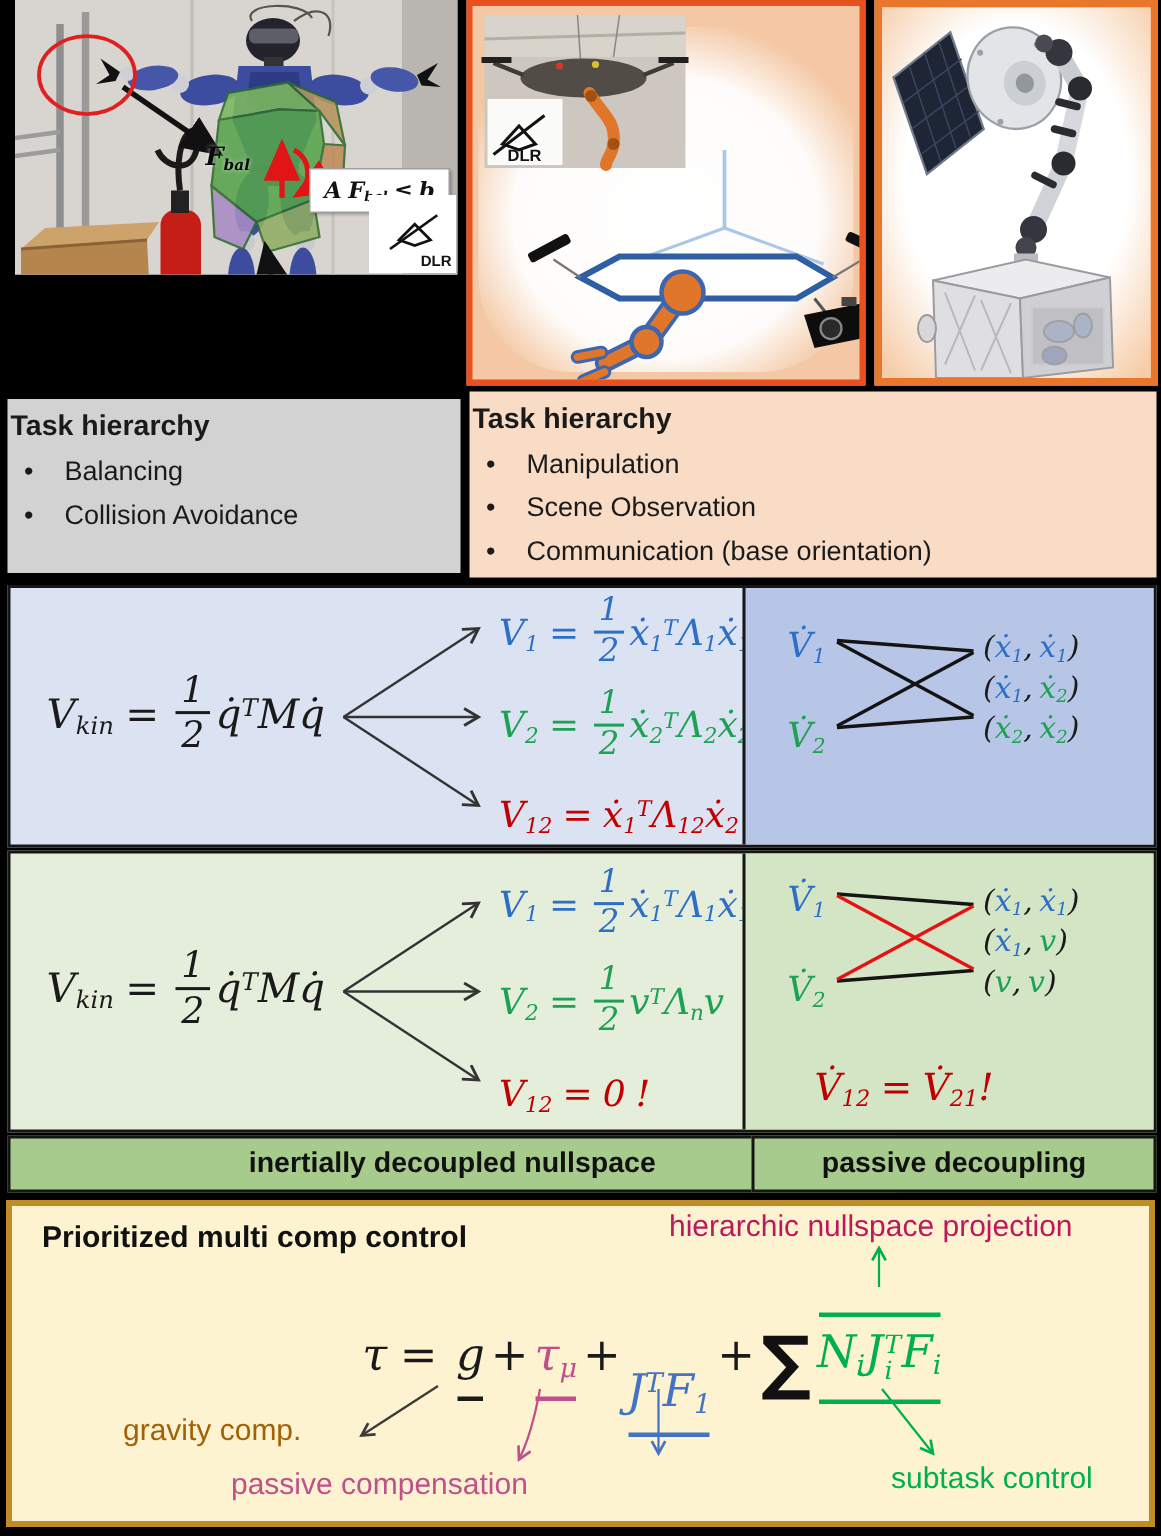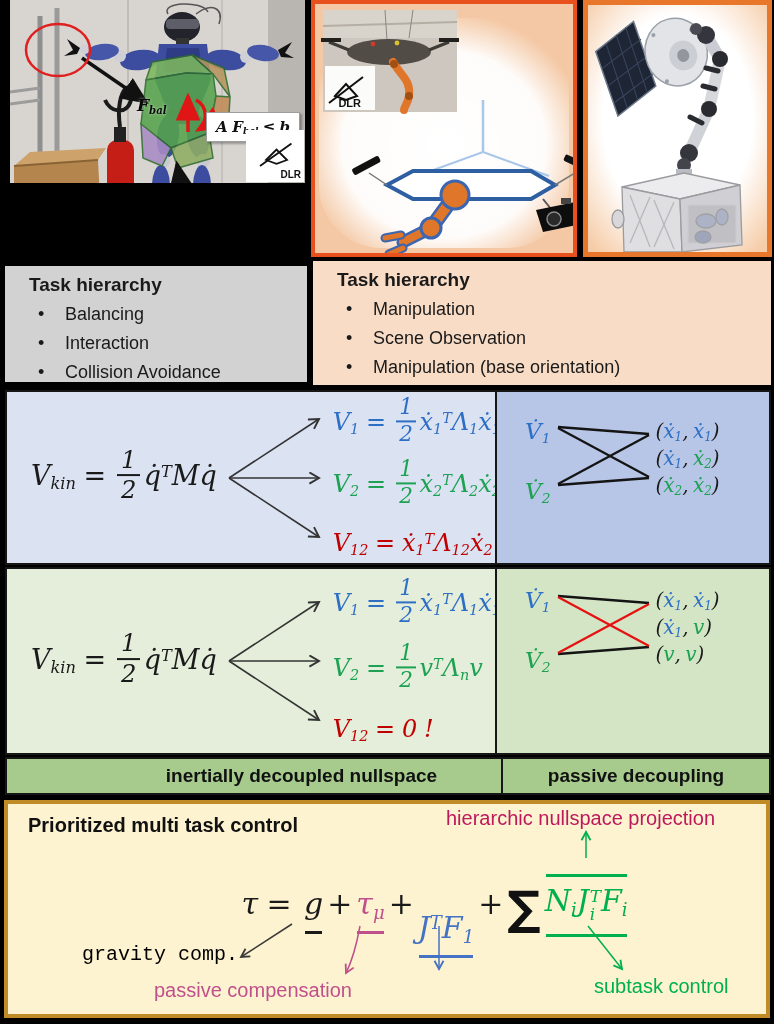--- a/index.html
+++ b/index.html
@@ -39,21 +39,21 @@
   .dlr-badge svg{align-self:center;}
 
   .aerial-panel{position:absolute;left:311px;top:0;width:266px;height:257px;background:#f4c8a4;
                 border:4px solid #e8501e;}
   .aerial-panel svg{position:absolute;inset:0;}
 
   .sat-panel{position:absolute;left:583px;top:0;width:189px;height:257px;background:#fff;border:5px solid #e8772c;}
   .sat-panel svg{position:absolute;inset:0;}
 
   
-  .hier{position:absolute;padding:8px 24px;color:#1a1a1a;}
+  .hier{position:absolute;padding:8px 2px;color:#1a1a1a;}
   .hier-left{left:5px;top:266px;width:302px;height:116px;background:#d2d2d2;}
   .hier-right{left:313px;top:261px;width:458px;height:124px;background:#f8dcc6;}
   .hier-title{font-weight:bold;font-size:19px;margin-bottom:2px;}
   .hier ul{list-style:none;margin:0;padding:0;}
   .hier li{font-size:18px;padding-left:36px;position:relative;margin-top:8px;}
   .hier li::before{content:"\2022";position:absolute;left:9px;top:0;}
 
   
   .kin{position:absolute;left:5px;width:766px;border:2px solid #161616;}
   .kin-blue{top:390px;height:175px;background:#dbe3f3;}
@@ -89,21 +89,21 @@
   .ctrl-title{position:absolute;left:20px;top:10px;font-weight:bold;font-size:20px;color:#111;}
   .ctrl-ann{position:absolute;left:438px;top:3px;font-size:20px;color:#be185d;}
   .ctrl-eq{position:absolute;left:0;right:0;top:58px;display:flex;justify-content:center;align-items:center;
            padding-left:95px;gap:4px;}
   .term{font-size:30px;}
   .uline{position:relative;}
   .uline::after{content:"";position:absolute;left:1px;right:1px;bottom:-13px;height:3px;background:currentColor;}
   .oline::before{content:"";position:absolute;left:1px;right:1px;top:-9px;height:3px;background:currentColor;}
   .ctrl-arrows{position:absolute;left:0;top:0;width:758px;height:210px;pointer-events:none;}
   .ctrl-label{position:absolute;font-size:20px;}
-  .lab-gravity{left:74px;top:139px;color:#000000;font-family:Liberation Mono, monospace;}
+  .lab-gravity{left:74px;top:139px;color:#a16207;}
   .lab-passive{left:146px;top:175px;color:#c0508c;}
   .lab-main{left:372px;top:171px;color:#4472c4;}
   .lab-subtask{left:586px;top:171px;color:#00b050;}
 </style>
 </head>
 <body>
 
 <div class="stage">
 
   <section class="photo-panel">
@@ -314,31 +314,30 @@
         <ellipse cx="115" cy="232" rx="8" ry="6" fill="#9aa2ba" opacity="0.85"></ellipse>
         <ellipse cx="30" cy="214" rx="6" ry="9" fill="#d8d8db"></ellipse>
       </g>
     </svg>
   </section>
 
   <section class="hier hier-left">
     <div class="hier-title">Task hierarchy</div>
     <ul>
       <li>Balancing</li>
-      <li>Interaction</li>
       <li>Collision Avoidance</li>
     </ul>
   </section>
 
   <section class="hier hier-right">
     <div class="hier-title">Task hierarchy</div>
     <ul>
       <li>Manipulation</li>
       <li>Scene Observation</li>
-      <li>Manipulation (base orientation)</li>
+      <li>Communication (base orientation)</li>
     </ul>
   </section>
 
   <section class="kin kin-blue">
     <div class="kin-left">
       <span class="math lhs" style="color: rgb(26, 26, 26);"><span class="mtok"><span class="mb">V</span><span class="msubp">kin</span></span><span class="mtok op"><span class="mb">=</span></span><span class="mtok mfrac"><span class="fn">1</span><span class="fd">2</span></span><span class="mtok"><span class="mb">q̇</span><span class="msupp">T</span></span><span class="mtok"><span class="mb">M</span></span><span class="mtok"><span class="mb">q̇</span></span></span>
       <svg class="fan" width="104" height="150" viewBox="0 0 104 150">
         <defs>
           <marker id="fanb" markerWidth="10" markerHeight="9" refX="7" refY="4" orient="auto">
             <path d="M1,0.5 L7,4 L1,7.5" fill="none" stroke="#333" stroke-width="1.2"></path>
@@ -405,32 +404,33 @@
           <line x1="2" y1="67" x2="93" y2="60" stroke="#141414" stroke-width="2.3"></line>
           <line x1="2" y1="10" x2="93" y2="59" stroke="#e51212" stroke-width="2.3"></line>
           <line x1="2" y1="66" x2="93" y2="17" stroke="#e51212" stroke-width="2.3"></line>
         </svg>
         <div class="bt-pairs">
           <span class="math"><span class="mtok" style="color: rgb(26, 26, 26);"><span class="mb">(</span></span><span class="mtok" style="color: rgb(46, 111, 198);"><span class="mb">ẋ</span><span class="msubp">1</span></span><span class="mtok cm" style="color: rgb(26, 26, 26);"><span class="mb">,</span></span><span class="mtok" style="color: rgb(46, 111, 198);"><span class="mb">ẋ</span><span class="msubp">1</span></span><span class="mtok" style="color: rgb(26, 26, 26);"><span class="mb">)</span></span></span>
           <span class="math"><span class="mtok" style="color: rgb(26, 26, 26);"><span class="mb">(</span></span><span class="mtok" style="color: rgb(46, 111, 198);"><span class="mb">ẋ</span><span class="msubp">1</span></span><span class="mtok cm" style="color: rgb(26, 26, 26);"><span class="mb">,</span></span><span class="mtok" style="color: rgb(29, 161, 83);"><span class="mb">v</span></span><span class="mtok" style="color: rgb(26, 26, 26);"><span class="mb">)</span></span></span>
           <span class="math"><span class="mtok" style="color: rgb(26, 26, 26);"><span class="mb">(</span></span><span class="mtok" style="color: rgb(29, 161, 83);"><span class="mb">v</span></span><span class="mtok cm" style="color: rgb(26, 26, 26);"><span class="mb">,</span></span><span class="mtok" style="color: rgb(29, 161, 83);"><span class="mb">v</span></span><span class="mtok" style="color: rgb(26, 26, 26);"><span class="mb">)</span></span></span>
         </div>
       </div>
+      <span class="math red-eq" style="color: rgb(192, 0, 0);"><span class="mtok"><span class="mb">V̇</span><span class="msubp">12</span></span><span class="mtok op"><span class="mb">=</span></span><span class="mtok"><span class="mb">V̇</span><span class="msubp">21</span></span><span class="mtok"><span class="mb">!</span></span></span>
     </div>
   </section>
 
   <div class="footer-cell f-left">
     <span>inertially decoupled nullspace</span>
   </div>
   <div class="footer-cell f-right">
     <span>passive decoupling</span>
   </div>
 
   <section class="ctrl-panel">
-    <div class="ctrl-title">Prioritized multi task control</div>
+    <div class="ctrl-title">Prioritized multi comp control</div>
     <div class="ctrl-ann">hierarchic nullspace projection</div>
 
     <div class="ctrl-eq">
       <span class="math term" style="color: rgb(26, 26, 26);"><span class="mtok"><span class="mb">τ</span></span><span class="mtok op"><span class="mb">=</span></span></span>
       <span class="math term uline" style="color: rgb(26, 26, 26);"><span class="mtok"><span class="mb">g</span></span></span>
       <span class="math term" style="color: rgb(26, 26, 26);"><span class="mtok"><span class="mb">+</span></span></span>
       <span class="math term uline" style="color: rgb(192, 80, 140);"><span class="mtok"><span class="mb">τ</span><span class="msubp">μ</span></span></span>
       <span class="math term" style="color: rgb(26, 26, 26);"><span class="mtok"><span class="mb">+</span></span></span>
       <span class="math term uline" style="color: rgb(68, 114, 196); margin-top: 48px;"><span class="mtok"><span class="mb">J</span><span class="msupp">T</span></span><span class="mtok"><span class="mb">F</span><span class="msubp">1</span></span></span>
       <span class="math term" style="color: rgb(26, 26, 26);"><span class="mtok"><span class="mb">+</span></span></span>

